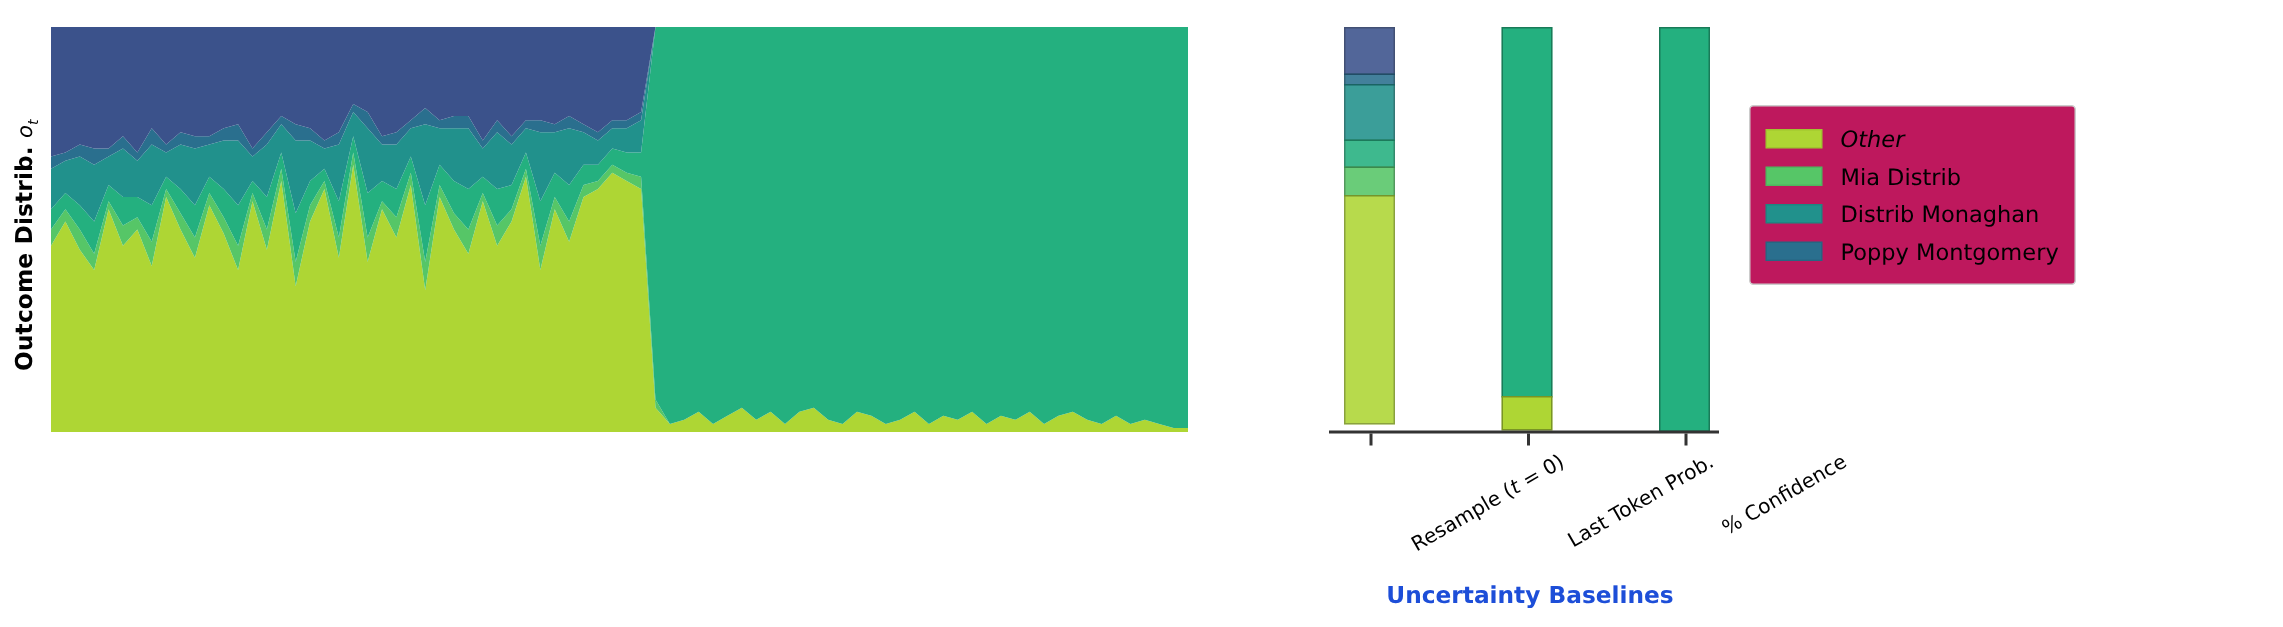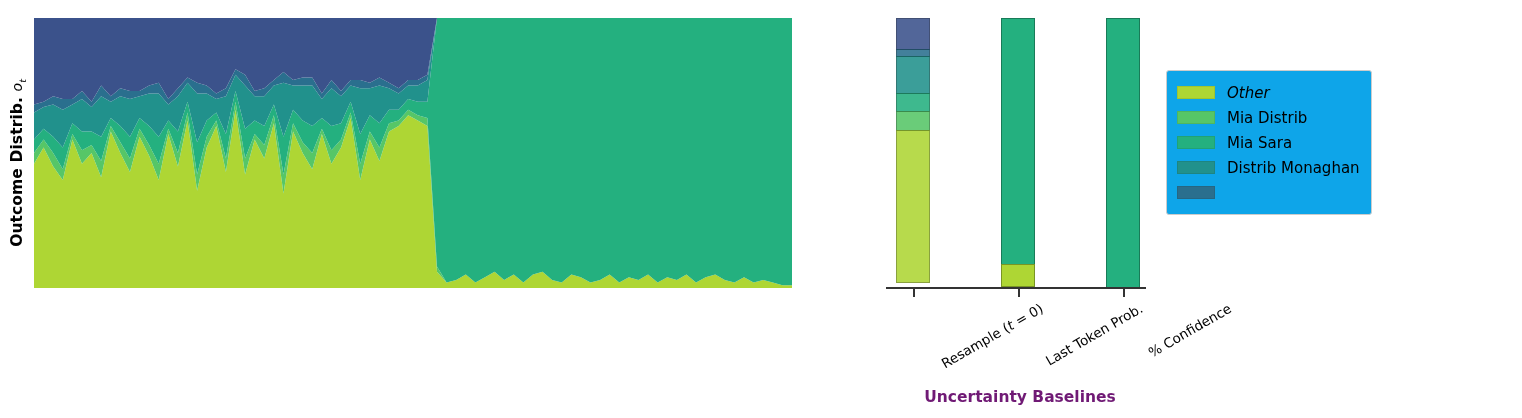--- a/index.html
+++ b/index.html
@@ -109,30 +109,30 @@
     font-style: italic;
   }
   #bar-xlabel {
     position: absolute;
     left: 0px;
     top: 388px;
     width: 320px;
     text-align: center;
     font-size: 15.5px;
     font-weight: bold;
-    color: #701a75;
+    color: #1d4ed8;
     white-space: nowrap;
   }
 
   
   #legend {
     position: absolute;
     left: 1166px;
     top: 70px;
-    background: #0ea5e9;
+    background: #be185d;
     border: 1px solid #cccccc;
     border-radius: 3px;
     padding: 9px 11px 9px 10px;
     box-sizing: border-box;
   }
   .legend-row {
     display: flex;
     align-items: center;
     height: 25px;
   }
@@ -216,25 +216,22 @@
   <div id="legend">
       <div class="legend-row">
         <span class="legend-swatch" style="background: rgb(174, 214, 52);"></span>
         <span class="legend-text italic">Other</span>
       </div>
       <div class="legend-row">
         <span class="legend-swatch" style="background: rgb(86, 198, 103);"></span>
         <span class="legend-text">Mia Distrib</span>
       </div>
       <div class="legend-row">
-        <span class="legend-swatch" style="background: rgb(36, 176, 127);"></span>
-        <span class="legend-text">Mia Sara</span>
-      </div>
-      <div class="legend-row">
         <span class="legend-swatch" style="background: rgb(33, 145, 140);"></span>
         <span class="legend-text">Distrib Monaghan</span>
       </div>
       <div class="legend-row">
         <span class="legend-swatch" style="background: rgb(42, 111, 142);"></span>
+        <span class="legend-text">Poppy Montgomery</span>
       </div>
     </div>
 
 </div>
 
 </body></html>

